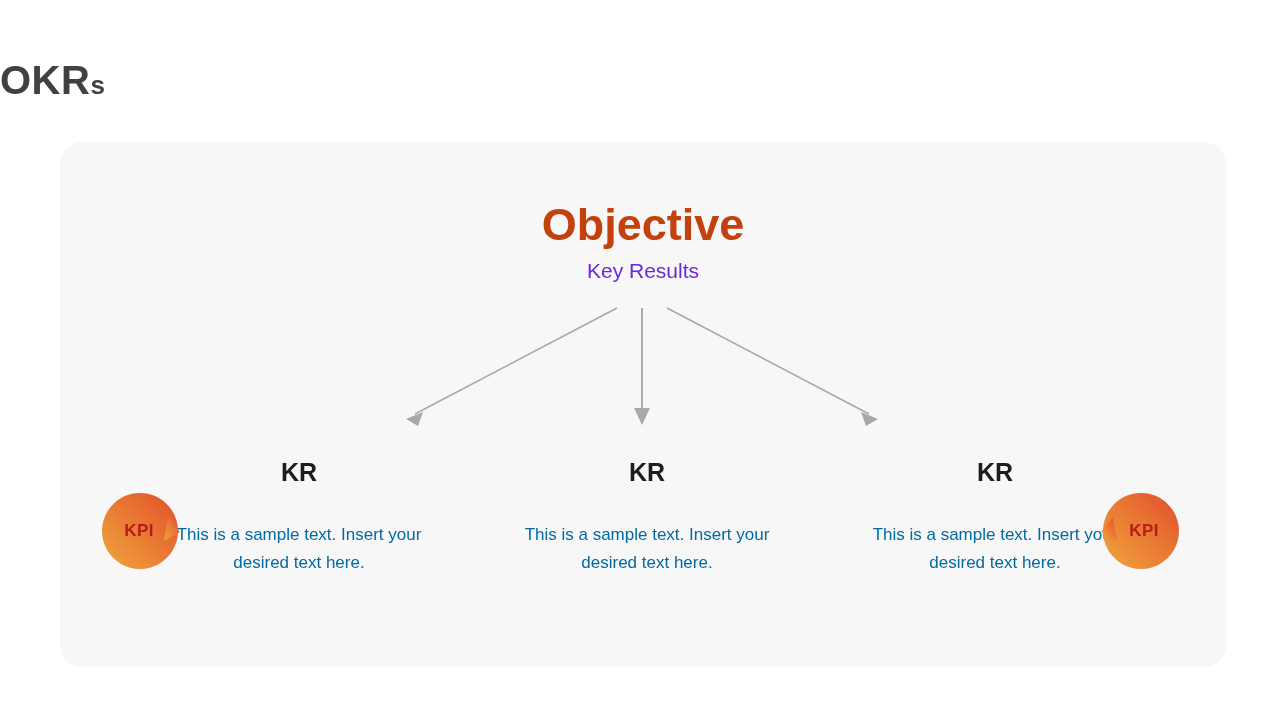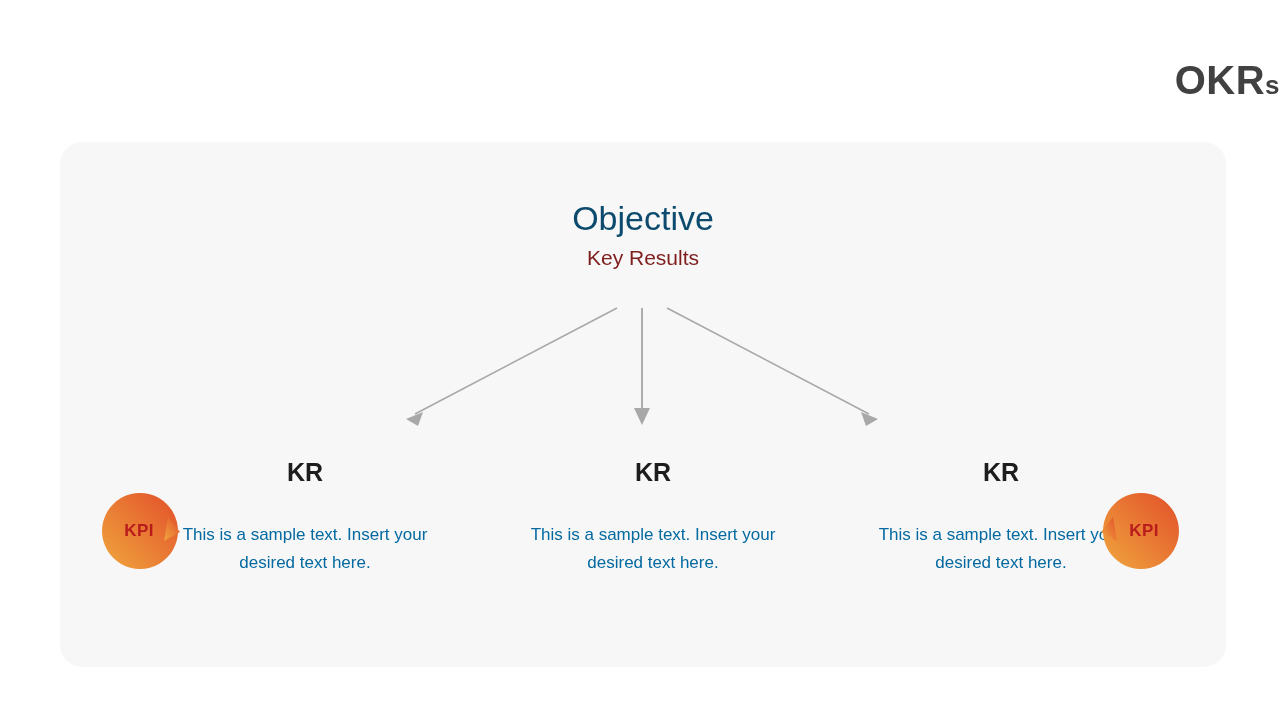--- a/index.html
+++ b/index.html
@@ -14,21 +14,21 @@
     overflow: hidden;
     position: relative;
   }
 
   
   .slide-title {
     position: absolute;
     top: 60px;
     left: 0;
     width: 1280px;
-    text-align: right;
+    text-align: left;
     font-size: 40px;
     font-weight: bold;
     color: #414141;
     letter-spacing: 0.5px;
     line-height: 1;
     white-space: nowrap;
   }
   .slide-title .title-suffix {
     font-size: 26px;
     font-weight: bold;
@@ -48,47 +48,47 @@
 
   
   .objective-block {
     position: absolute;
     left: 0;
     top: 58px;
     width: 1166px;
     text-align: center;
   }
   .objective-title {
-    font-size: 34px;
-    font-weight: normal;
-    color: #0c4a6e;
+    font-size: 45px;
+    font-weight: bold;
+    color: #c2410c;
     line-height: 1.1;
   }
   .objective-subtitle {
     font-size: 21px;
     font-weight: 500;
-    color: #7f1d1d;
+    color: #6d28d9;
     line-height: 1.2;
     margin-top: 8px;
   }
 
   
   .arrow-layer {
     position: absolute;
     left: 0;
     top: 0;
     width: 1166px;
     height: 525px;
     pointer-events: none;
   }
 
   
   .kr-row {
     position: absolute;
-    left: 10px;
+    left: 4px;
     top: 318px;
     width: 1166px;
     display: flex;
     justify-content: space-between;
     padding: 0 110px;
     box-sizing: border-box;
   }
   .kr-col {
     width: 250px;
     text-align: center;

